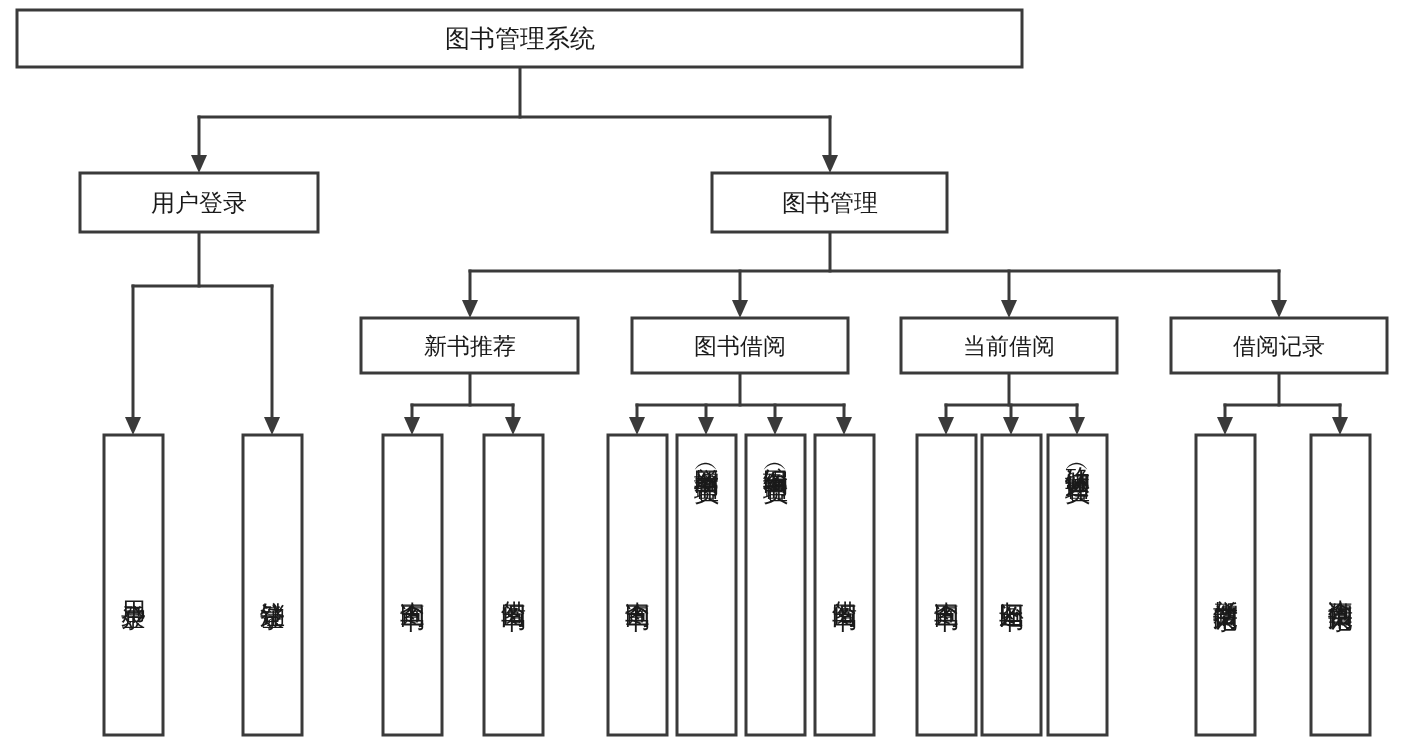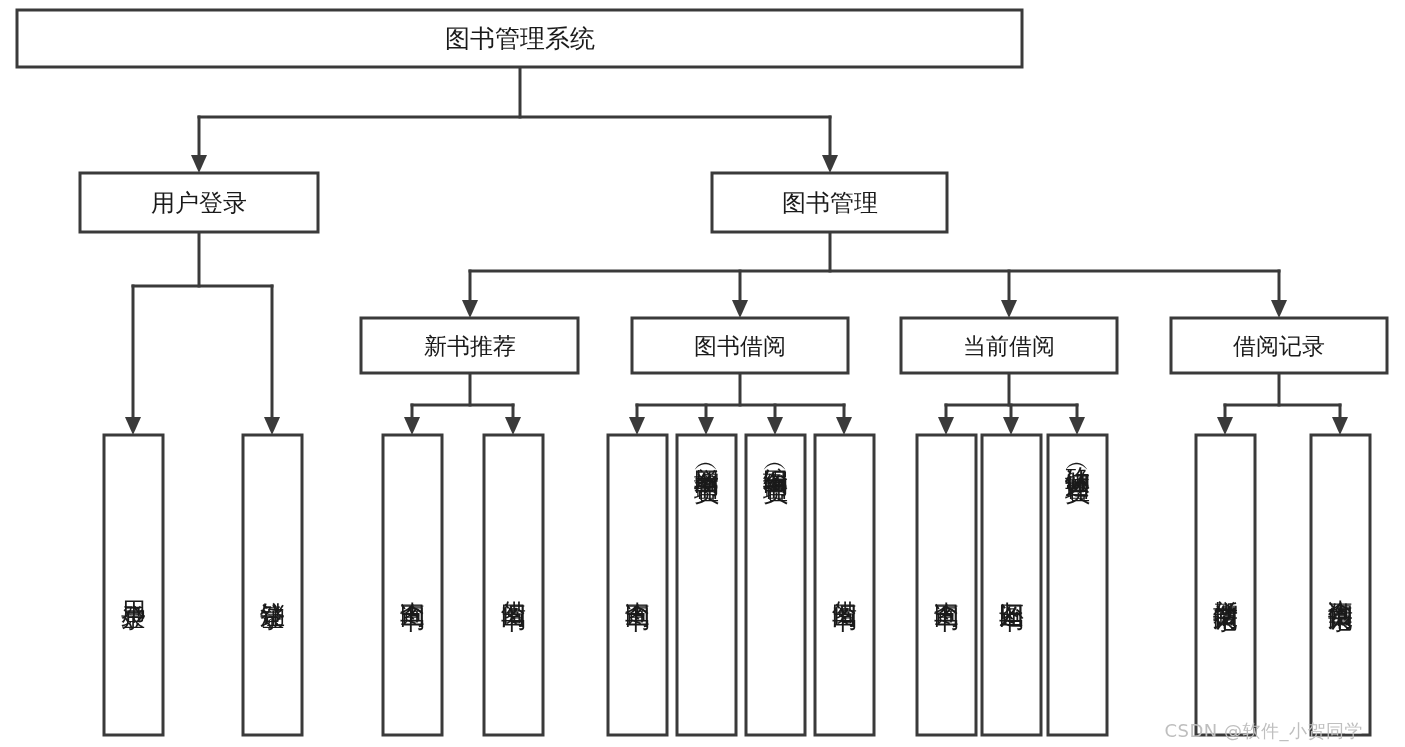--- a/index.html
+++ b/index.html
@@ -172,21 +172,20 @@
     <span class="vlabel" style="left:815px;">借阅图书</span>
 
     <span class="vlabel" style="left:917px;">查询图书</span>
     <span class="vlabel" style="left:982px;">归还图书</span>
     <span class="vlabel vlabel-top" style="left:1048px;">确认归还（管理员）</span>
 
     <span class="vlabel" style="left:1196px;">新增借阅记录</span>
     <span class="vlabel" style="left:1311px;">查询借阅记录</span>
   </div>
 
-  <div class="watermark">CSDN @软件_小贺同学</div>
 </div>
 
 <style>
   .leaf-text-layer{position:absolute;left:0;top:0;width:1405px;height:747px;pointer-events:none;}
   .vlabel{
     position:absolute;
     top:435px;
     width:59px;
     height:300px;
     writing-mode:vertical-rl;

